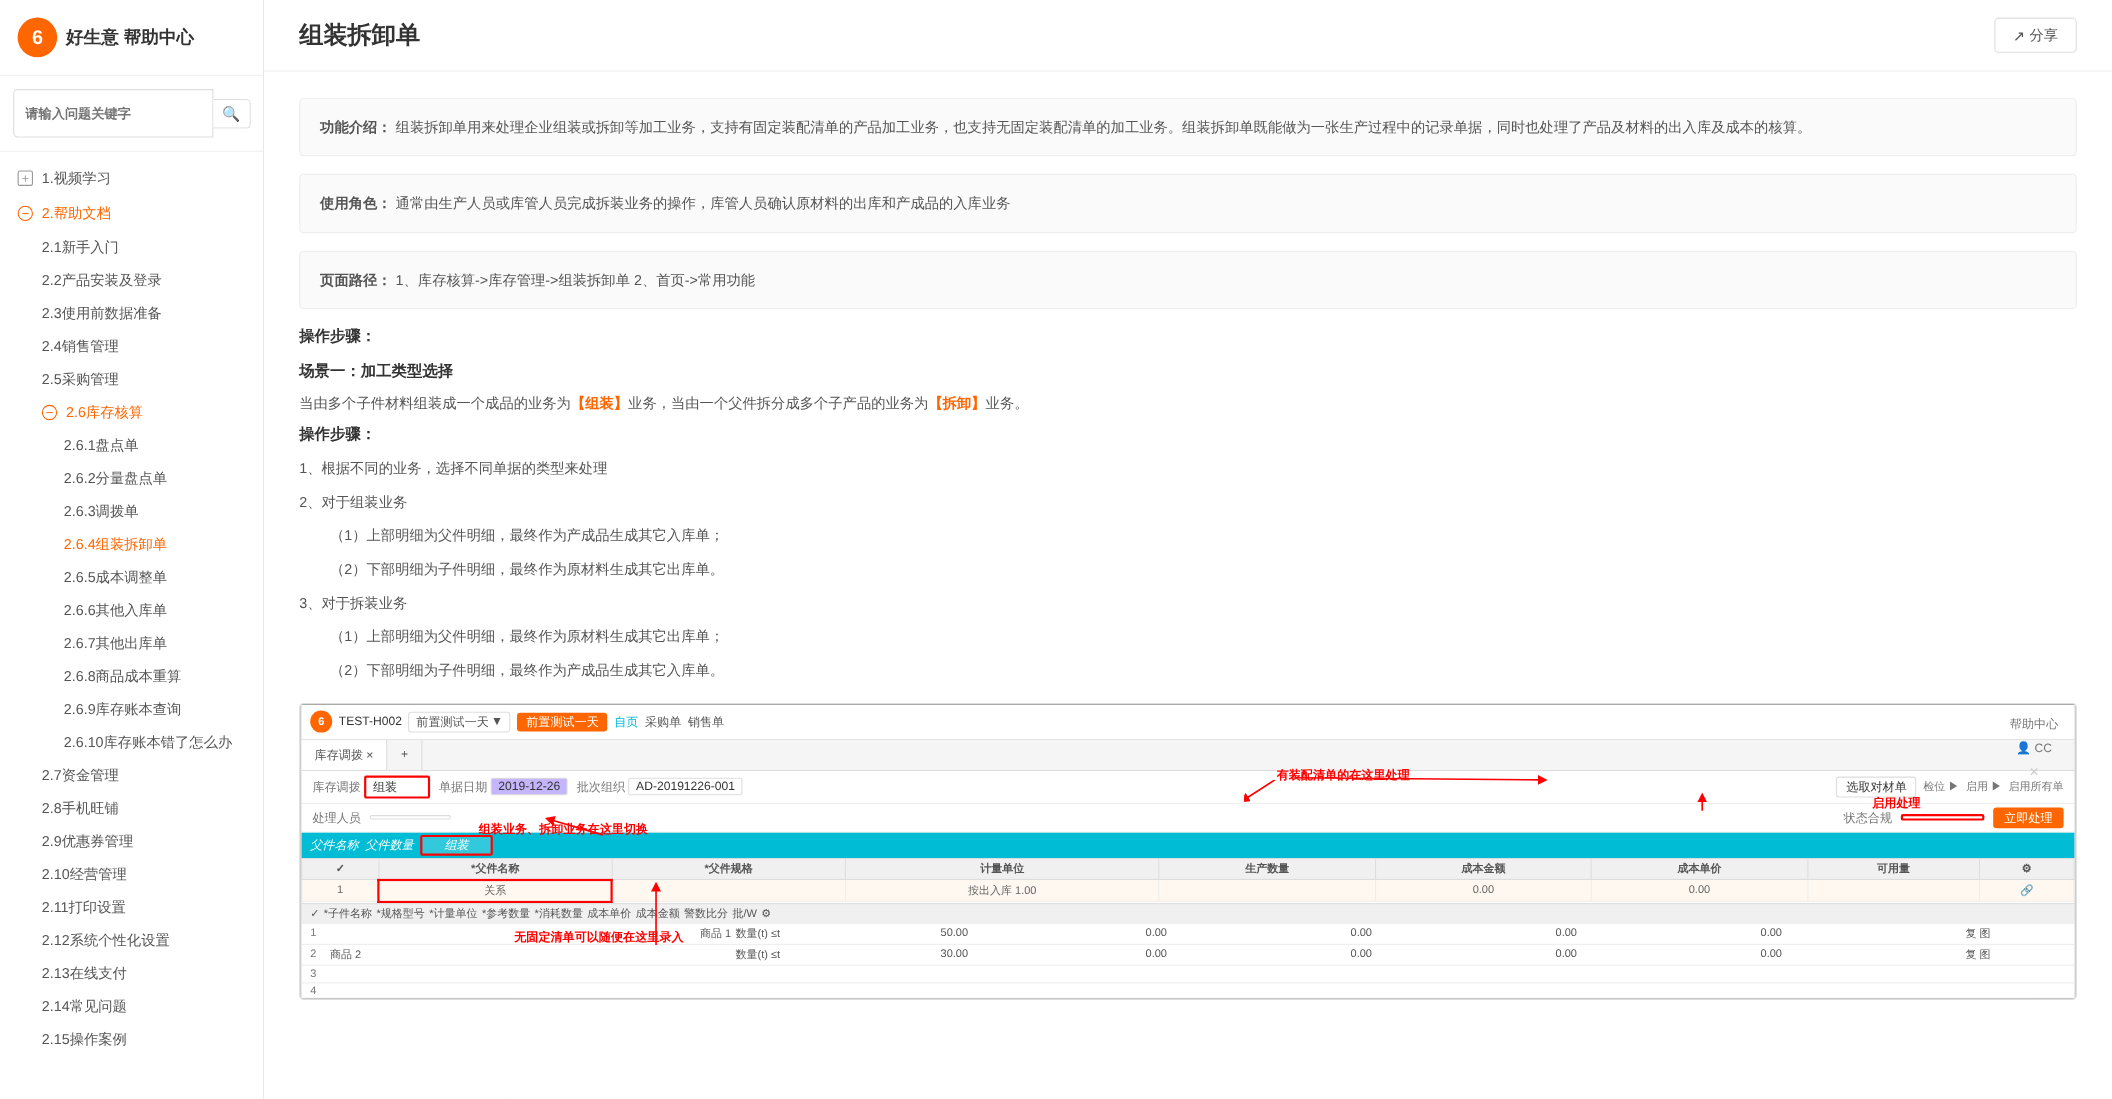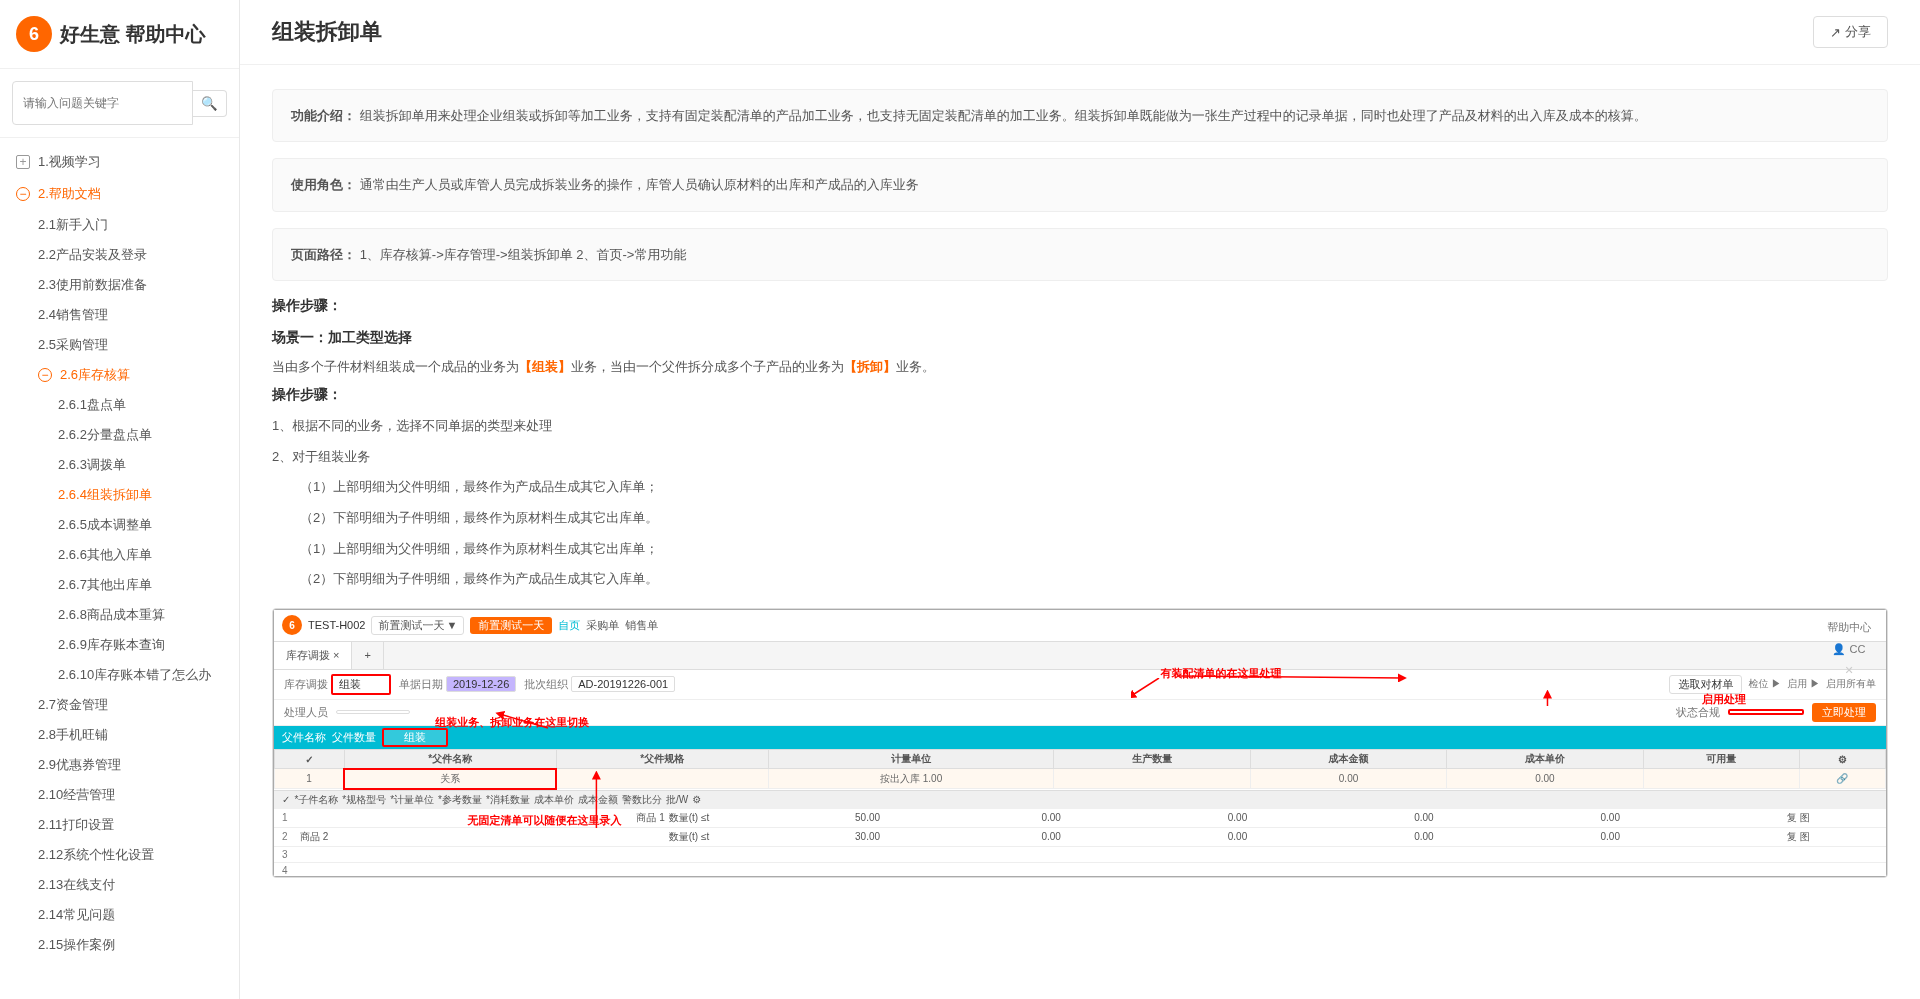--- a/index.html
+++ b/index.html
@@ -24,37 +24,38 @@
     }
     .logo-circle {
       width: 36px; height: 36px;
       background: #f60;
       border-radius: 50%;
       display: flex; align-items: center; justify-content: center;
       color: #fff; font-size: 18px; font-weight: bold;
       margin-right: 8px;
       flex-shrink: 0;
     }
-    .logo-text { font-size: 20px; font-weight: bold; color: #333; }
+    .logo-text { font-size: 16px; font-weight: bold; color: #333; }
 
     .search-box {
       padding: 12px 12px;
       border-bottom: 1px solid #f0f0f0;
       display: flex;
       align-items: center;
       background: #fff;
     }
     .search-input {
       flex: 1;
       border: 1px solid #ddd;
       border-radius: 4px 0 0 4px;
       padding: 14px 10px;
       font-size: 12px;
       outline: none;
       color: #999;
+      font-weight: bold;
     }
     .search-btn {
       background: #fff;
       border: 1px solid #ddd;
       border-left: none;
       border-radius: 0 4px 4px 0;
       padding: 5px 8px;
       cursor: pointer;
       color: #999;
     }
@@ -326,20 +327,21 @@
       当由多个子件材料组装成一个成品的业务为<span class="highlight bold">【组装】</span>业务，当由一个父件拆分成多个子产品的业务为<span class="highlight bold">【拆卸】</span>业务。
     </p>
 
     <div class="section-title">操作步骤：</div>
 
     <div class="steps-list">
       <p class="content-text">1、根据不同的业务，选择不同单据的类型来处理</p>
       <p class="content-text">2、对于组装业务</p>
       <p class="content-text sub-list" style="margin-left:28px;">（1）上部明细为父件明细，最终作为产成品生成其它入库单；</p>
       <p class="content-text sub-list" style="margin-left:28px;">（2）下部明细为子件明细，最终作为原材料生成其它出库单。</p>
+      <p class="content-text">3、对于拆装业务</p>
       <p class="content-text sub-list" style="margin-left:28px;">（1）上部明细为父件明细，最终作为原材料生成其它出库单；</p>
       <p class="content-text sub-list" style="margin-left:28px;">（2）下部明细为子件明细，最终作为产成品生成其它入库单。</p>
     </div>
 
     <div class="screenshot-container" style="position:relative; height:270px; overflow:hidden;">
 
       <div style="background:#fff; width:100%; height:100%; position:relative; overflow:hidden; border:1px solid #aaa;">
 
         <div style="background:#fff; height:32px; display:flex; align-items:center; padding:0 8px; border-bottom:1px solid #ddd; gap:6px; font-size:11px; color:#555;">
           <div style="width:20px;height:20px;background:#f60;border-radius:50%;display:flex;align-items:center;justify-content:center;color:#fff;font-size:10px;font-weight:bold;">6</div>
@@ -387,21 +389,21 @@
         </div>
 
         <div style="background:#fff;padding:3px 10px;display:flex;align-items:center;gap:8px;font-size:11px;border-bottom:1px solid #eee;">
           <span style="color:#777;">处理人员</span>
           <div style="border:1px solid #ddd;border-radius:2px;padding:1px 36px;background:#fff;"></div>
           <span style="color:#777;margin-left:auto;">状态合规</span>
           <div style="border:2px solid #f00;border-radius:2px;padding:1px 36px;background:#fff;"></div>
           <button style="background:#f60;color:#fff;border:none;border-radius:3px;padding:2px 10px;font-size:11px;cursor:pointer;">立即处理</button>
         </div>
 
-        <div style="background:#00bcd4;color:#fff;font-size:11px;padding:2px 8px;display:flex;align-items:center;gap:6px;">
+        <div style="background:#00bcd4;color:#fff;font-size:11px;padding:2px 8px;display:flex;align-items:center;gap:6px;font-style:italic;">
           <span>父件名称</span>
           <span>父件数量</span>
           <div style="border:2px solid #f00;border-radius:2px;padding:0 20px;background:rgba(255,255,255,0.2);">组装</div>
         </div>
 
         <table class="sim-table" style="margin:0 0 0 0;font-size:10px;">
           <thead>
             <tr>
               <th>✓</th>
               <th>*父件名称</th>

